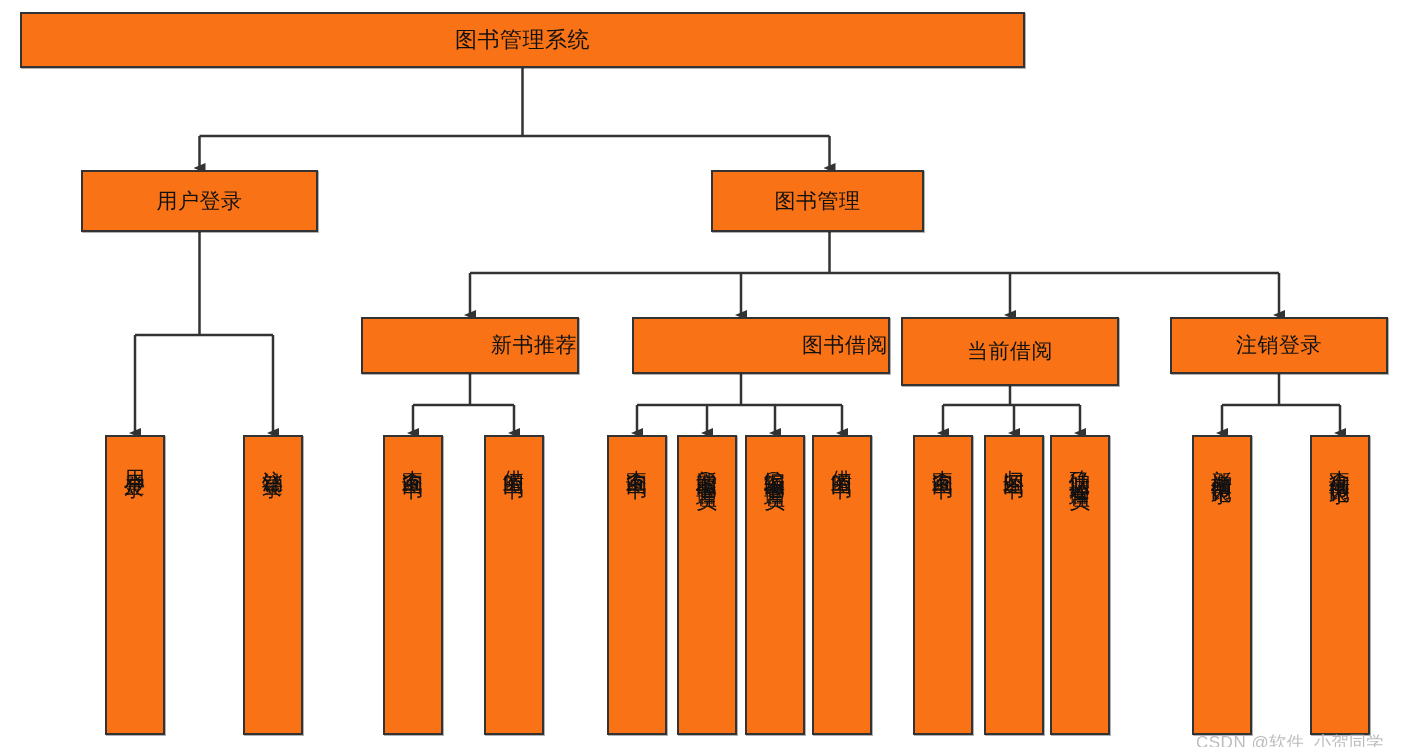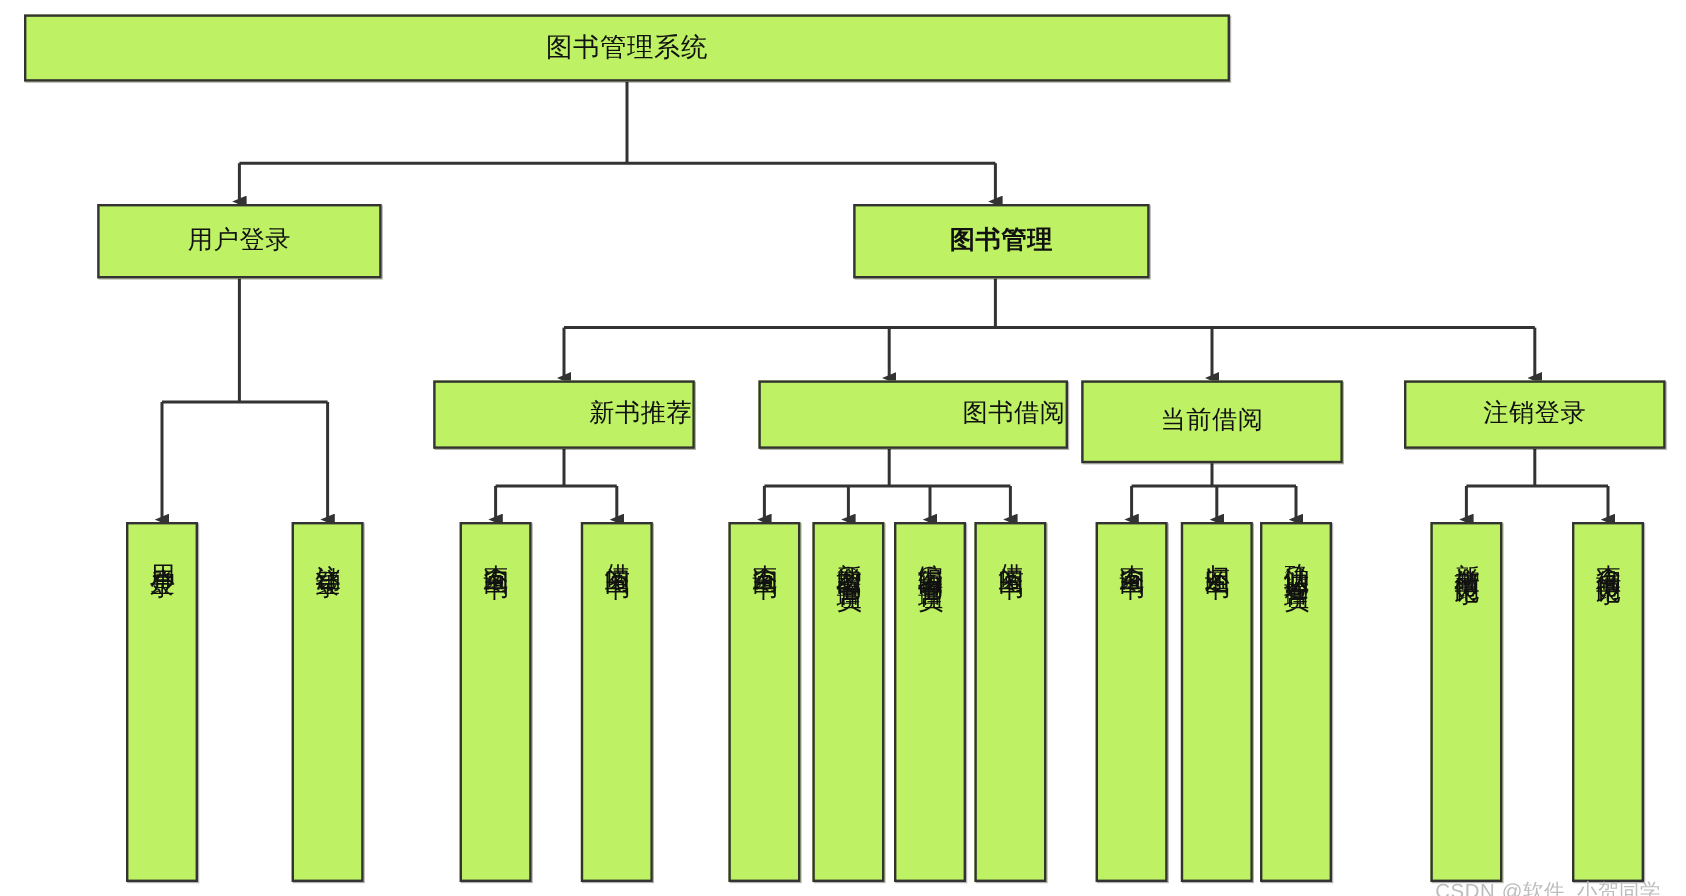--- a/index.html
+++ b/index.html
@@ -21,21 +21,21 @@
     position: absolute;
     left: 0;
     top: 0;
     width: 1405px;
     height: 747px;
     pointer-events: none;
   }
   .node {
     position: absolute;
     box-sizing: border-box;
-    background: #bef264;
+    background: #f97316;
     border: 2px solid #333333;
     display: flex;
     align-items: center;
     justify-content: center;
     color: #111111;
     box-shadow: 1px 1px 0 rgba(0,0,0,0.30);
   }
   .node .lbl {
     display: block;
     text-align: center;
@@ -119,21 +119,21 @@
       </g>
   </svg>
 
   <div id="node-layer">
       <div class="node horiz title" style="left: 20px; top: 12px; width: 1005px; height: 56px;">
         <span class="lbl">图书管理系统</span>
       </div>
       <div class="node horiz" style="left: 81px; top: 170px; width: 237px; height: 62px;">
         <span class="lbl">用户登录</span>
       </div>
-      <div class="node horiz" style="left: 711px; top: 170px; width: 247px; height: 62px; font-weight: bold;">
+      <div class="node horiz" style="left: 711px; top: 170px; width: 213px; height: 62px;">
         <span class="lbl">图书管理</span>
       </div>
       <div class="node horiz" style="left: 361px; top: 317px; width: 218px; height: 57px; justify-content: flex-end;">
         <span class="lbl">新书推荐</span>
       </div>
       <div class="node horiz" style="left: 632px; top: 317px; width: 258px; height: 57px; justify-content: flex-end;">
         <span class="lbl">图书借阅</span>
       </div>
       <div class="node horiz" style="left: 901px; top: 317px; width: 218px; height: 69px;">
         <span class="lbl">当前借阅</span>

